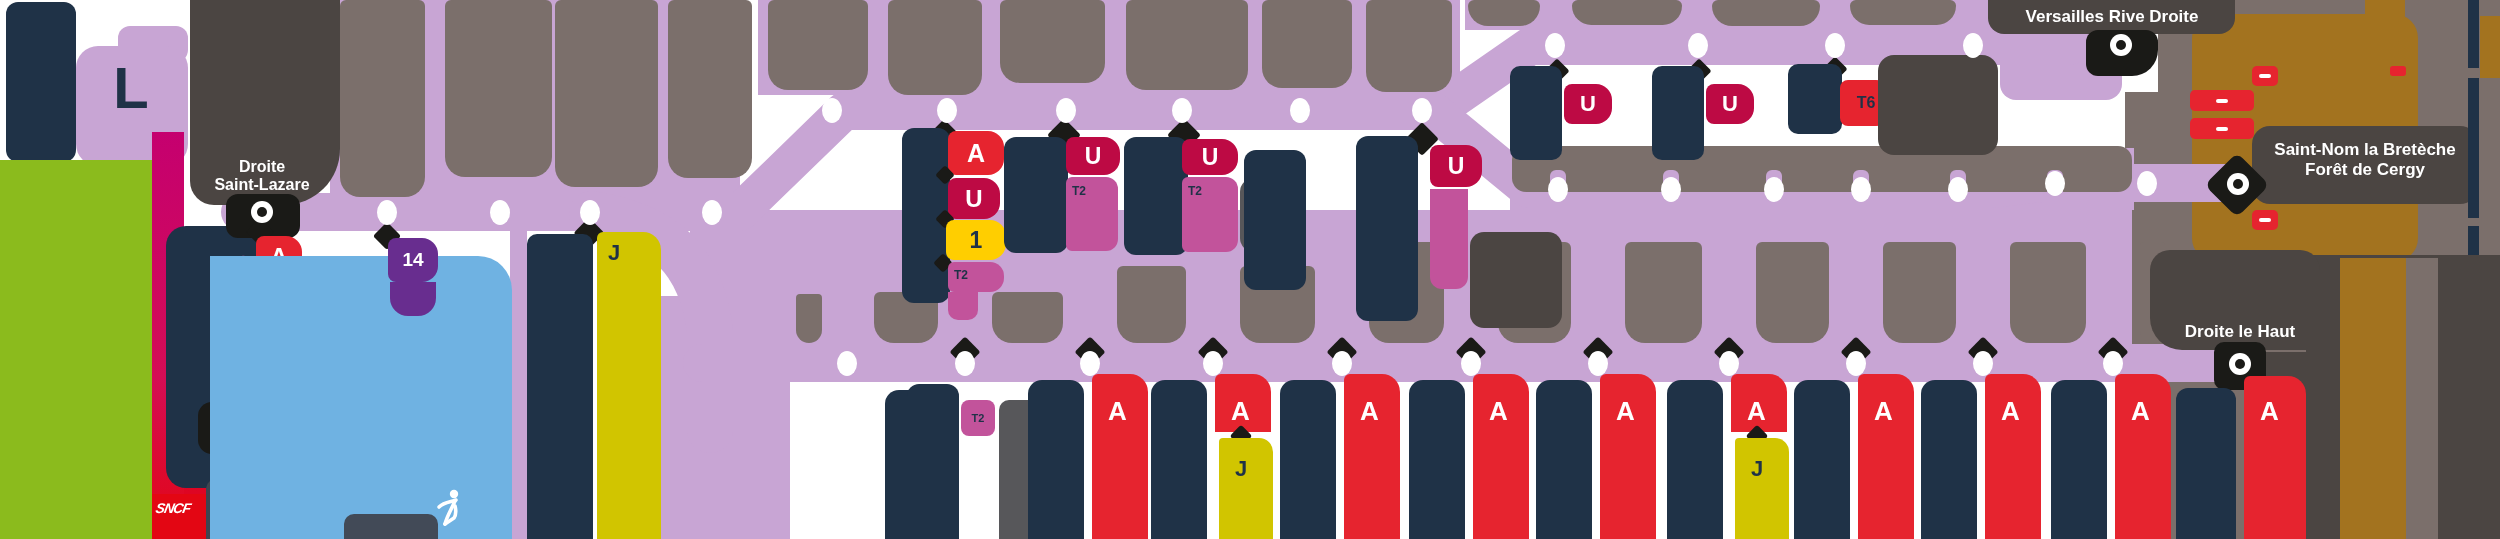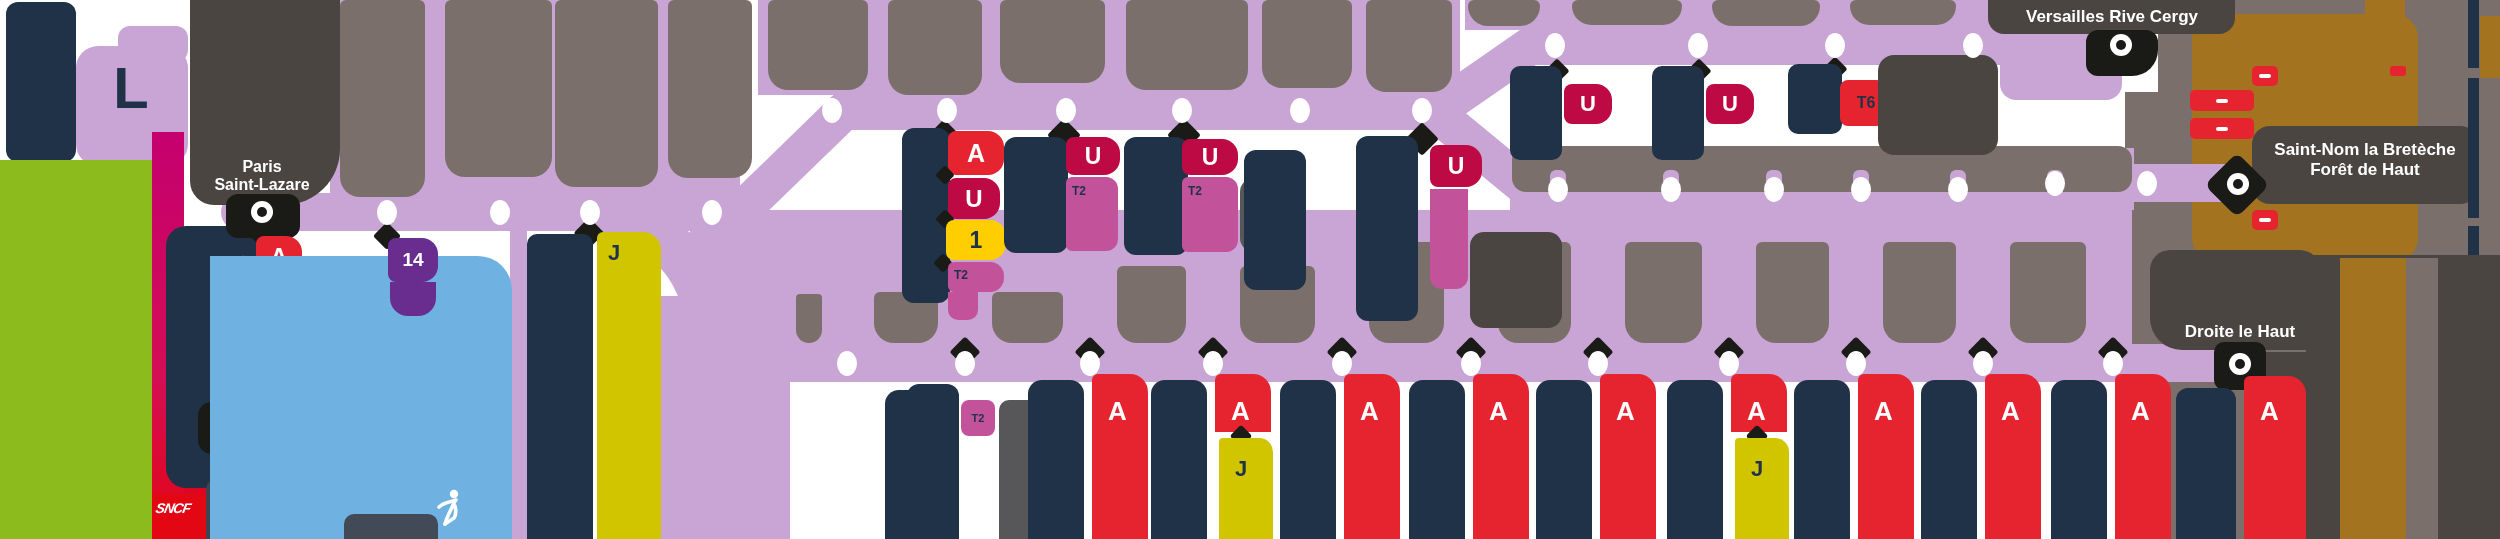--- a/index.html
+++ b/index.html
@@ -102,21 +102,21 @@
   <div class="abs lilac blob" style="left:76px;top:46px;width:112px;height:120px;border-radius:22px"></div>
   <div class="abs" style="left:96px;top:54px;width:70px;font-size:58px;font-weight:bold;color:#1F3247;text-align:center">L</div>
   <div class="abs" style="left:0;top:160px;width:153px;height:379px;background:#8BBB1D"></div>
   <div class="abs" style="left:152px;top:132px;width:32px;height:407px;background:linear-gradient(180deg,#C5006F 0%,#D40D55 60%,#E30613 100%)"></div>
   <div class="abs" style="left:184px;top:258px;width:24px;height:281px;background:linear-gradient(180deg,#C5006F,#E30613)"></div>
   <div class="abs" style="left:152px;top:494px;width:56px;height:45px;background:#E30613"></div>
   <div class="abs" style="left:156px;top:500px;width:52px;color:#fff;font-weight:bold;font-style:italic;font-size:14px;letter-spacing:-1px;transform:skewX(-10deg)">SNCF</div>
 
   <div class="abs charcoal blob" style="left:190px;top:0;width:150px;height:205px;border-radius:0 0 56px 24px"></div>
   <div class="lbl" style="left:192px;top:158px;width:140px;font-size:16px">
-    <div>Paris</div>
+    <div>Droite</div>
     <div>Saint-Lazare</div>
   </div>
   <div class="abs navy blob" style="left:166px;top:226px;width:100px;height:262px;border-radius:20px"></div>
   <div class="abs blk blob" style="left:226px;top:194px;width:74px;height:44px;border-radius:12px"></div>
   <div class="diamond" style="left:250px;top:222px;width:20px;height:20px"></div>
   <div class="badge" style="left:256px;top:236px;width:46px;height:42px;background:#E6242F;font-size:24px">A</div>
   <div class="abs" style="left:230px;top:256px;width:28px;height:44px;background:#C8579F;border-radius:12px 2px 2px 12px;transform:rotate(8deg)"></div>
   <div class="badge" style="left:252px;top:262px;width:44px;height:38px;background:#C8579F;font-size:22px">E</div>
   <div class="badge dk" style="left:254px;top:302px;width:50px;height:52px;background:#D1C500;font-size:24px">J</div>
   <div class="badge dk" style="left:256px;top:356px;width:40px;height:38px;background:#A49B2F;font-size:18px;border-radius:6px">3</div>
@@ -186,28 +186,28 @@
   <div class="badge" style="left:1564px;top:84px;width:48px;height:40px;background:#BD0A44;font-size:22px">U</div>
   <div class="diamond" style="left:1690px;top:62px;width:18px;height:18px"></div>
   <div class="abs navy blob" style="left:1652px;top:66px;width:52px;height:94px;border-radius:10px"></div>
   <div class="badge" style="left:1706px;top:84px;width:48px;height:40px;background:#BD0A44;font-size:22px">U</div>
   <div class="diamond" style="left:1826px;top:60px;width:18px;height:18px"></div>
   <div class="abs navy blob" style="left:1788px;top:64px;width:54px;height:70px;border-radius:10px"></div>
   <div class="badge dk" style="left:1840px;top:80px;width:52px;height:46px;background:#E6242F;font-size:16px">T6</div>
   <div class="abs charcoal blob" style="left:1878px;top:55px;width:120px;height:100px;border-radius:16px"></div>
 
   <div class="abs charcoal blob" style="left:1988px;top:0;width:247px;height:34px;border-radius:0 0 16px 16px"></div>
-  <div class="lbl" style="left:1992px;top:7px;width:240px;font-size:17px">Versailles Rive Cergy</div>
+  <div class="lbl" style="left:1992px;top:7px;width:240px;font-size:17px">Versailles Rive Droite</div>
   <div class="abs blk blob" style="left:2086px;top:30px;width:72px;height:46px;border-radius:12px 12px 26px 12px"></div>
   <div class="donut" style="left:2110px;top:34px"></div>
 
   <div class="abs charcoal blob" style="left:2252px;top:126px;width:226px;height:78px;border-radius:18px"></div>
   <div class="lbl" style="left:2256px;top:140px;width:218px;font-size:17px">
     <div>Saint-Nom la Bretèche</div>
-    <div>Forêt de Haut</div>
+    <div>Forêt de Cergy</div>
   </div>
   <div class="diamond" style="left:2214px;top:162px;width:46px;height:46px;border-radius:8px"></div>
   <div class="donut" style="left:2227px;top:173px"></div>
   <div class="marker" style="left:2190px;top:90px;width:64px;height:21px"></div>
   <div class="marker" style="left:2190px;top:118px;width:64px;height:21px"></div>
   <div class="marker" style="left:2252px;top:66px;width:26px;height:20px"></div>
   <div class="marker" style="left:2252px;top:210px;width:26px;height:20px"></div>
   <div class="abs" style="left:2390px;top:66px;width:16px;height:10px;background:#E6242F;border-radius:3px"></div>
   <div class="abs navy" style="left:2468px;top:0;width:11px;height:68px"></div>
   <div class="abs navy" style="left:2468px;top:78px;width:11px;height:140px"></div>

